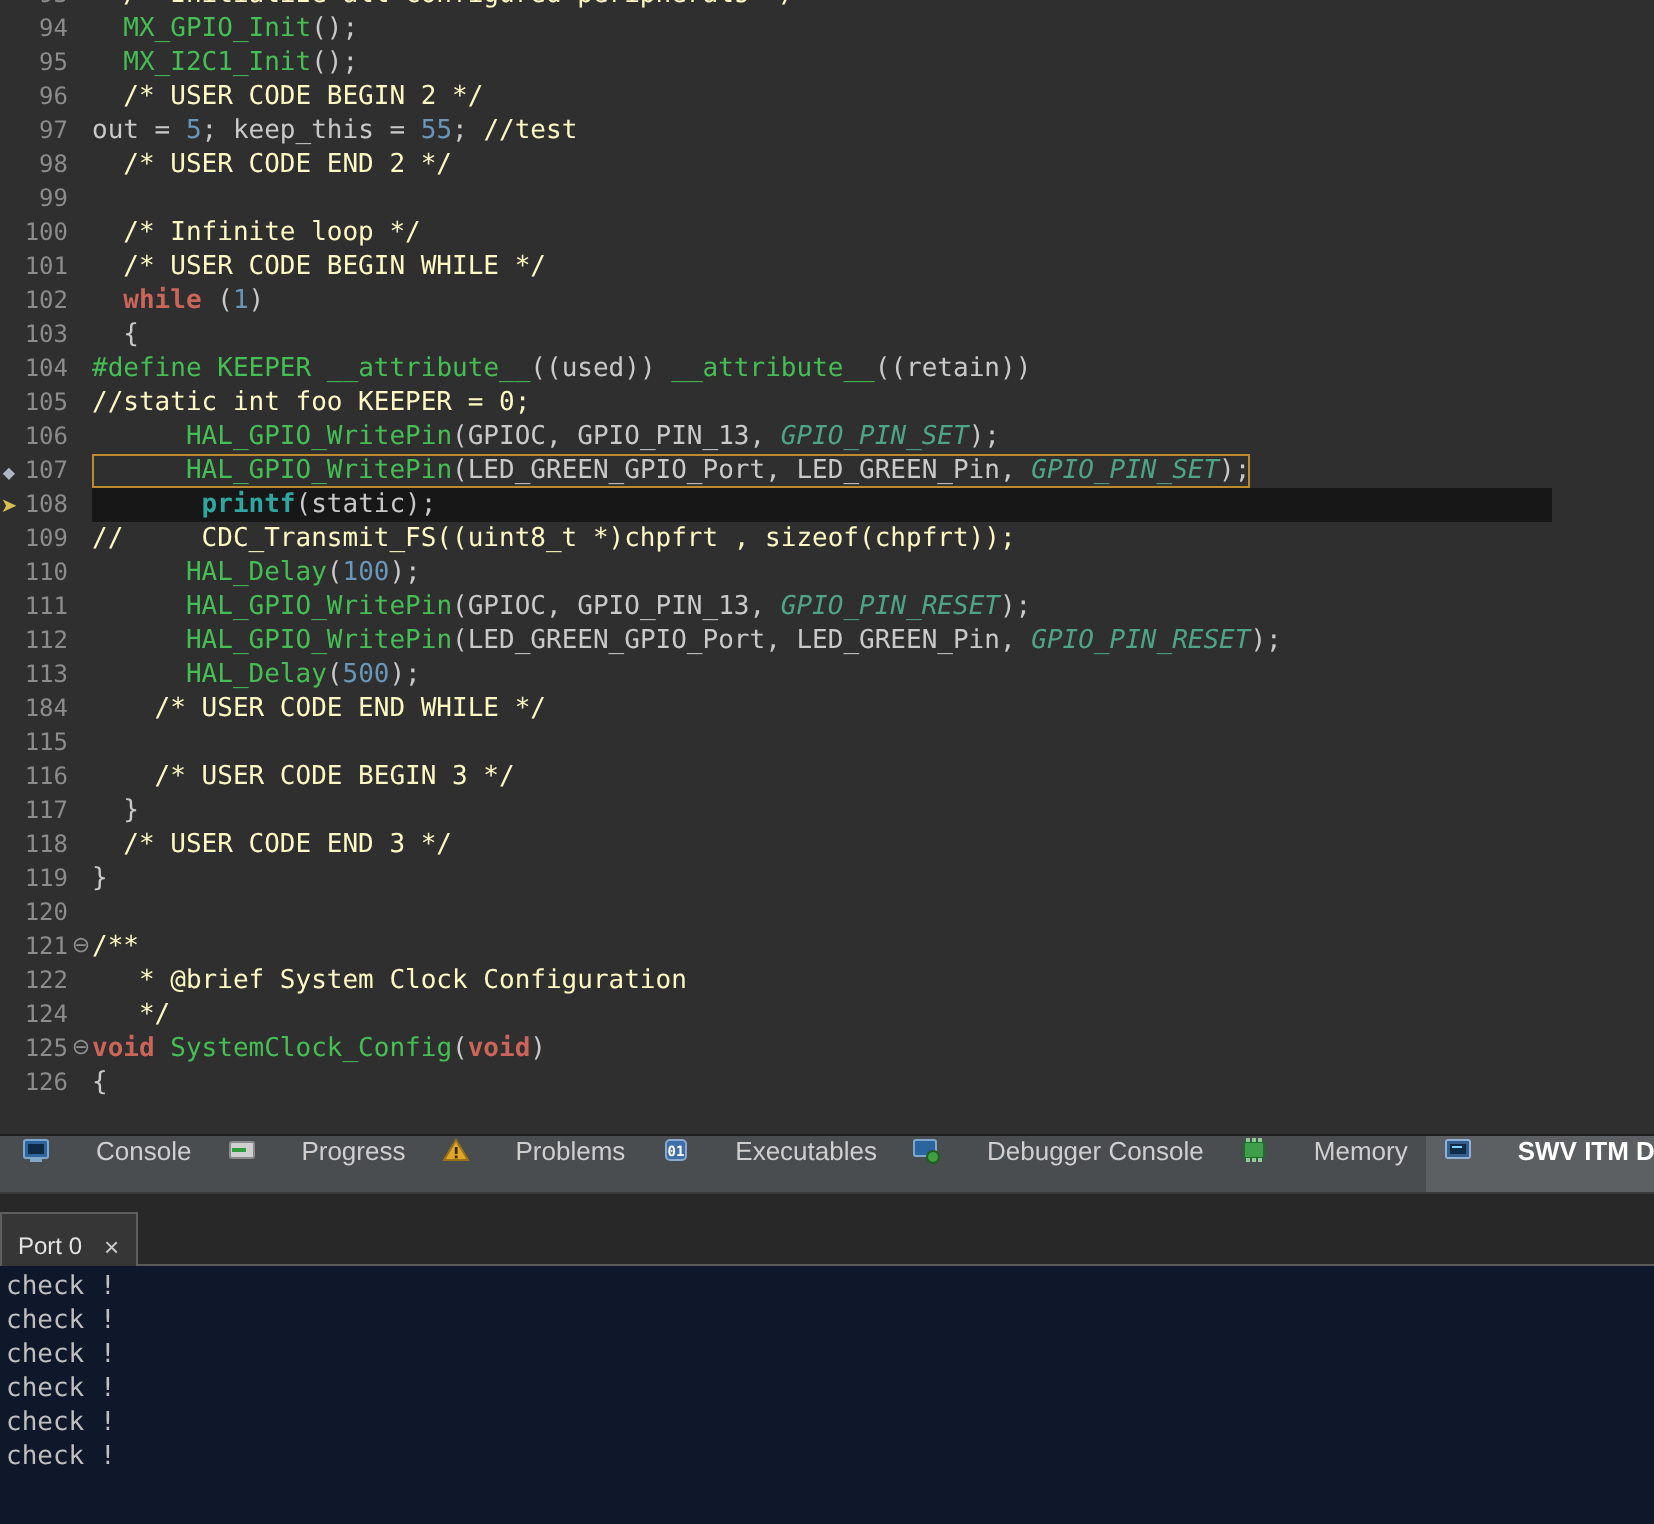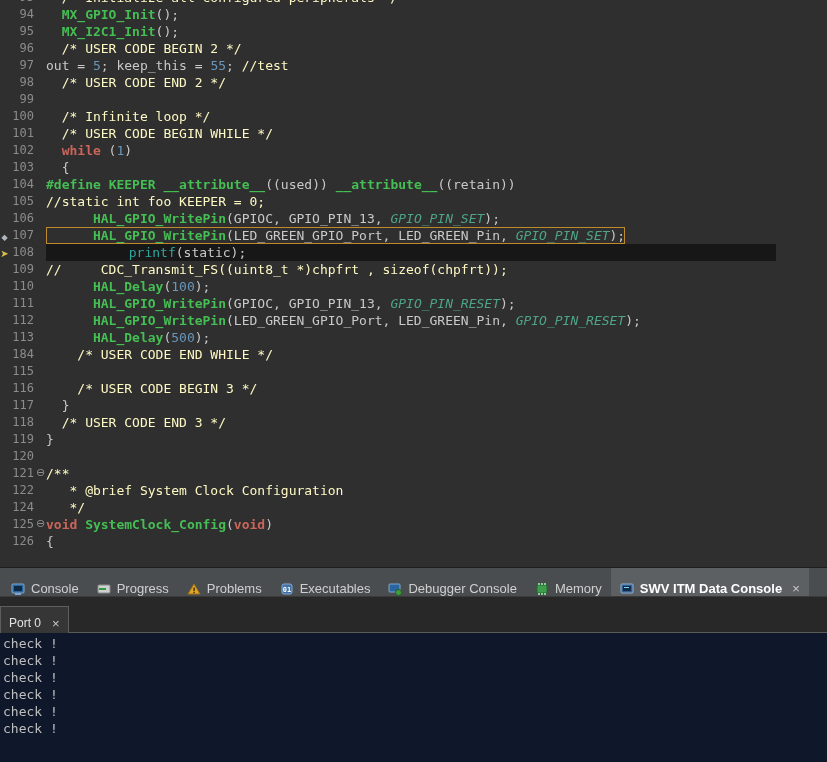--- a/index.html
+++ b/index.html
@@ -33,33 +33,33 @@
     font-size: 11px; line-height: 16px; font-family: "DejaVu Sans", sans-serif;
   }
   .codearea { flex: 1; min-width: 0; }
   .line.exec .codearea { background: #171717; }
   .codewrap { display: inline-block; height: 17px; }
   .codewrap.outlined { outline: 1px solid #BD8B2E; outline-offset: -1px; }
 
   .c-plain   { color: #C9C9C9; }
   .c-comment { color: #fef9c3; }
   .c-kw      { color: #CB655A; font-weight: bold; }
-  .c-func    { color: #45BE54; font-weight: bold; }
-  .c-printf  { color: #2FA7A0; font-weight: normal; margin-left: 28px; }
+  .c-func    { color: #45BE54; font-weight: normal; }
+  .c-printf  { color: #2FA7A0; font-weight: bold; }
   .c-macro   { color: #4EA487; font-style: italic; }
   .c-num     { color: #6897BB; }
 
   
   .tabbar {
     height: 30px; background: #4A4D4F;
     border-top: 1px solid #1E1E1E; border-bottom: 1px solid #3A3A3A;
     display: flex; align-items: stretch; padding-left: 2px;
     color: #CFCFCF; font-size: 13px;
   }
-  .tab { display: flex; align-items: flex-end; gap: 6px; padding: 0 9px; cursor: default; white-space: nowrap; }
+  .tab { display: flex; align-items: flex-start; gap: 23px; padding: 0 9px; cursor: default; white-space: nowrap; }
   .tab.active { background: #5C6062; color: #FFFFFF; font-weight: bold; }
   .tabicon { display: inline-flex; width: 14px; height: 14px; font-weight: bold; }
   .close { color: #C9C9C9; font-size: 13px; margin-left: 4px; font-weight: normal; }
 
   
   .view { height: 165px; background: #282828; display: flex; flex-direction: column; }
   .port-row {
     height: 36px; flex: none; padding-top: 9px;
     border-bottom: 1px solid #5A5A5A; background: #282828;
   }

